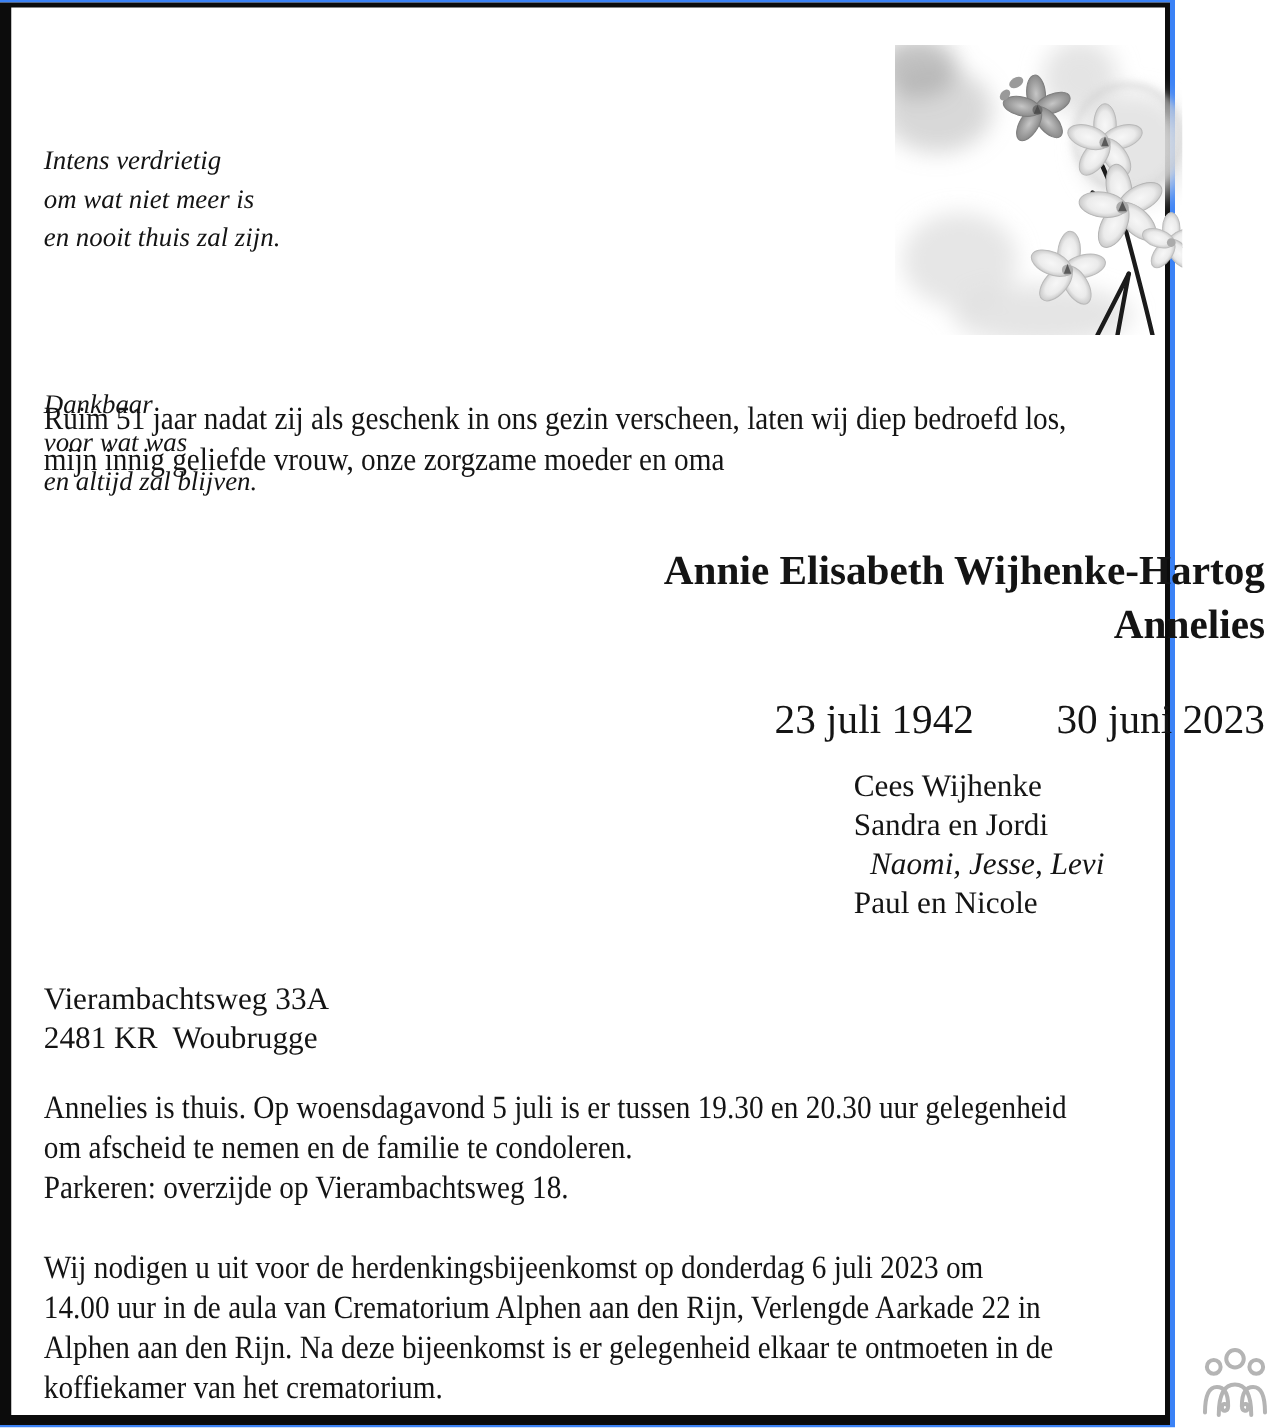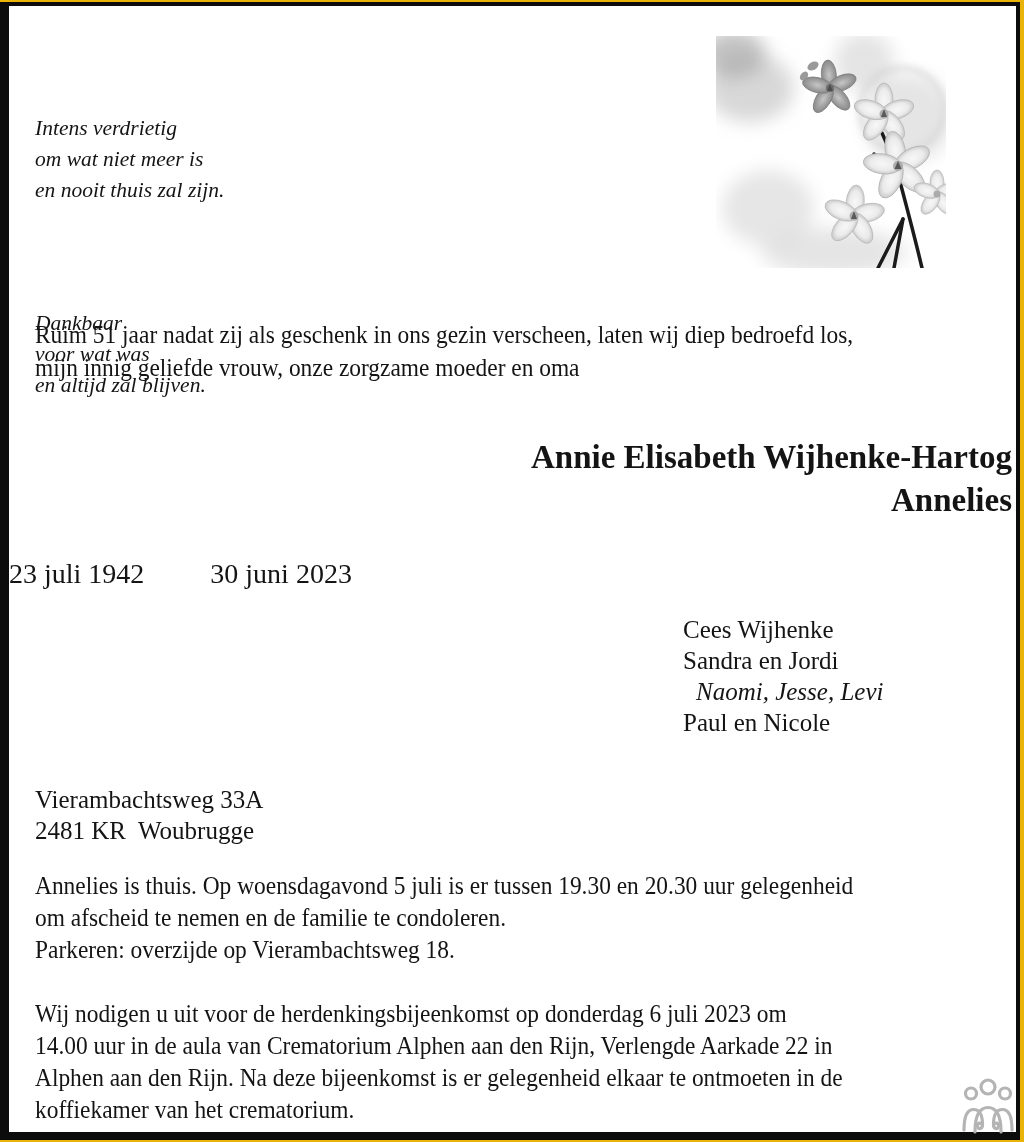--- a/index.html
+++ b/index.html
@@ -7,23 +7,23 @@
     padding: 0;
     background: #ffffff;
     width: 1024px;
     height: 1142px;
     font-family: "Liberation Serif", "DejaVu Serif", serif;
     color: #141414;
     overflow: hidden;
   }
   .page {
     position: relative;
-    width: 1024px;
+    width: 940px;
     height: 1142px;
-    background: #eab308;
+    background: #3b82f6;
   }
   .card {
     position: absolute;
     left: 0; top: 2px; right: 4px; bottom: 2px;
     border: solid #0c0c0c;
     border-width: 4px 4px 8px 9px;
     background: #ffffff;
   }
   .abs { position: absolute; }
 
@@ -57,23 +57,23 @@
     text-align: right;
     font-weight: bold;
     font-size: 33px;
     line-height: 43px;
   }
 
   .dates-row {
     left: 0; top: 552px;
     width: 1003px;
     display: flex;
-    justify-content: flex-start;
+    justify-content: flex-end;
     gap: 66px;
-    font-size: 28px;
+    font-size: 33px;
   }
 
   .family {
     left: 651px; top: 608px;
     font-size: 25px;
     line-height: 31px;
     white-space: pre;
     margin-left: 23px;
   }
   .family .italic { font-style: italic; }

